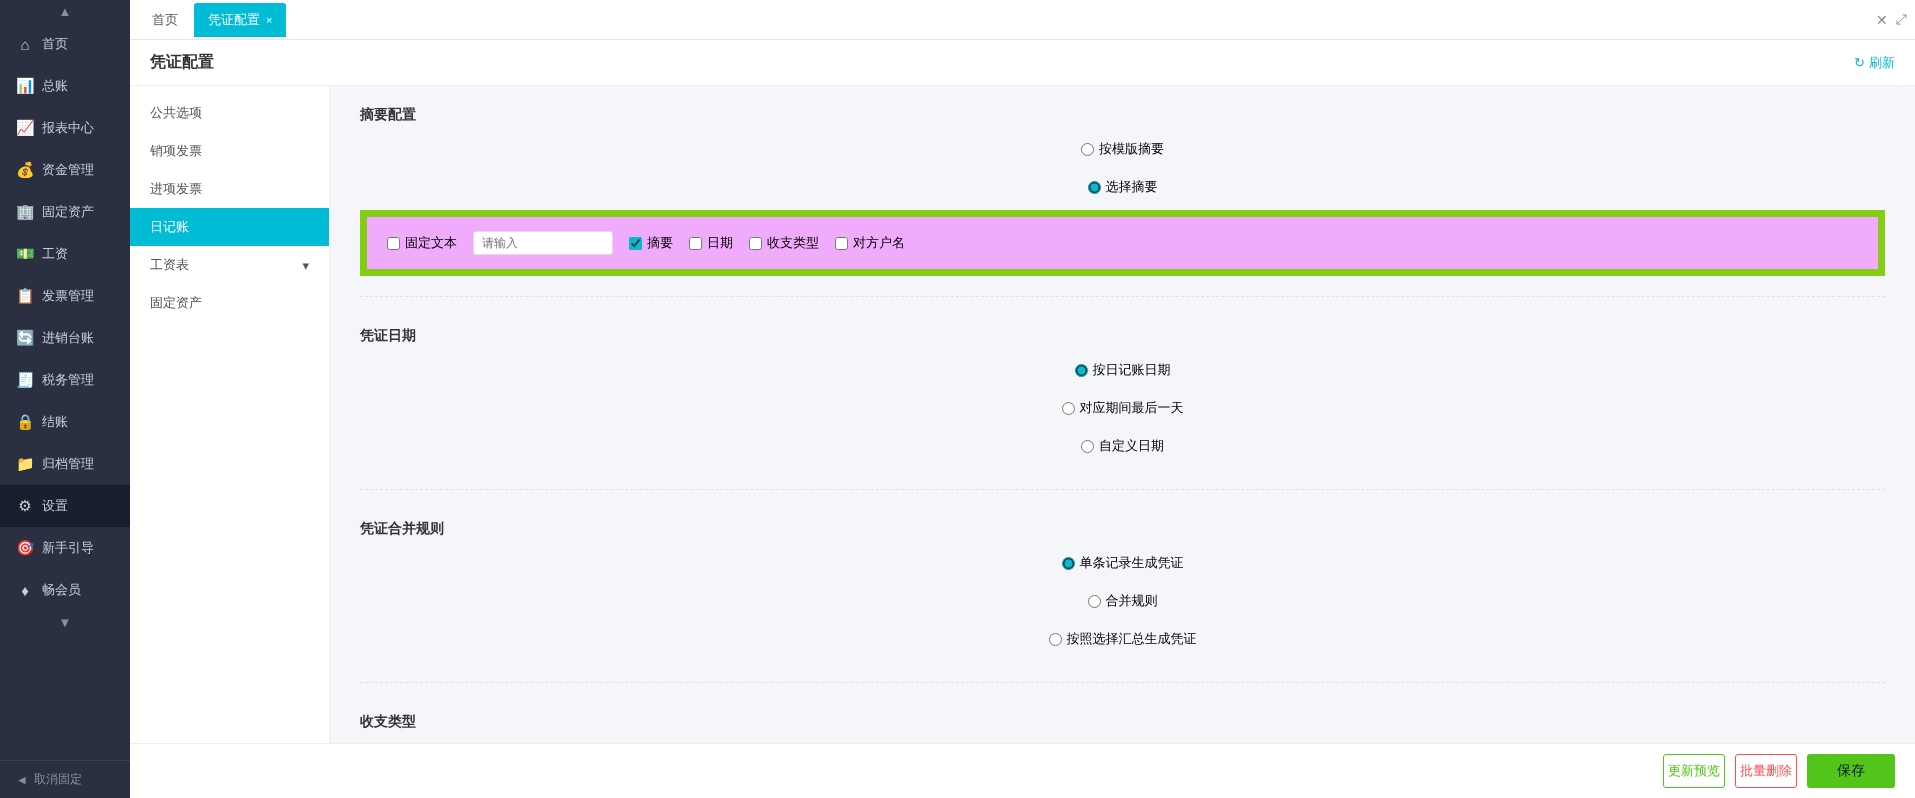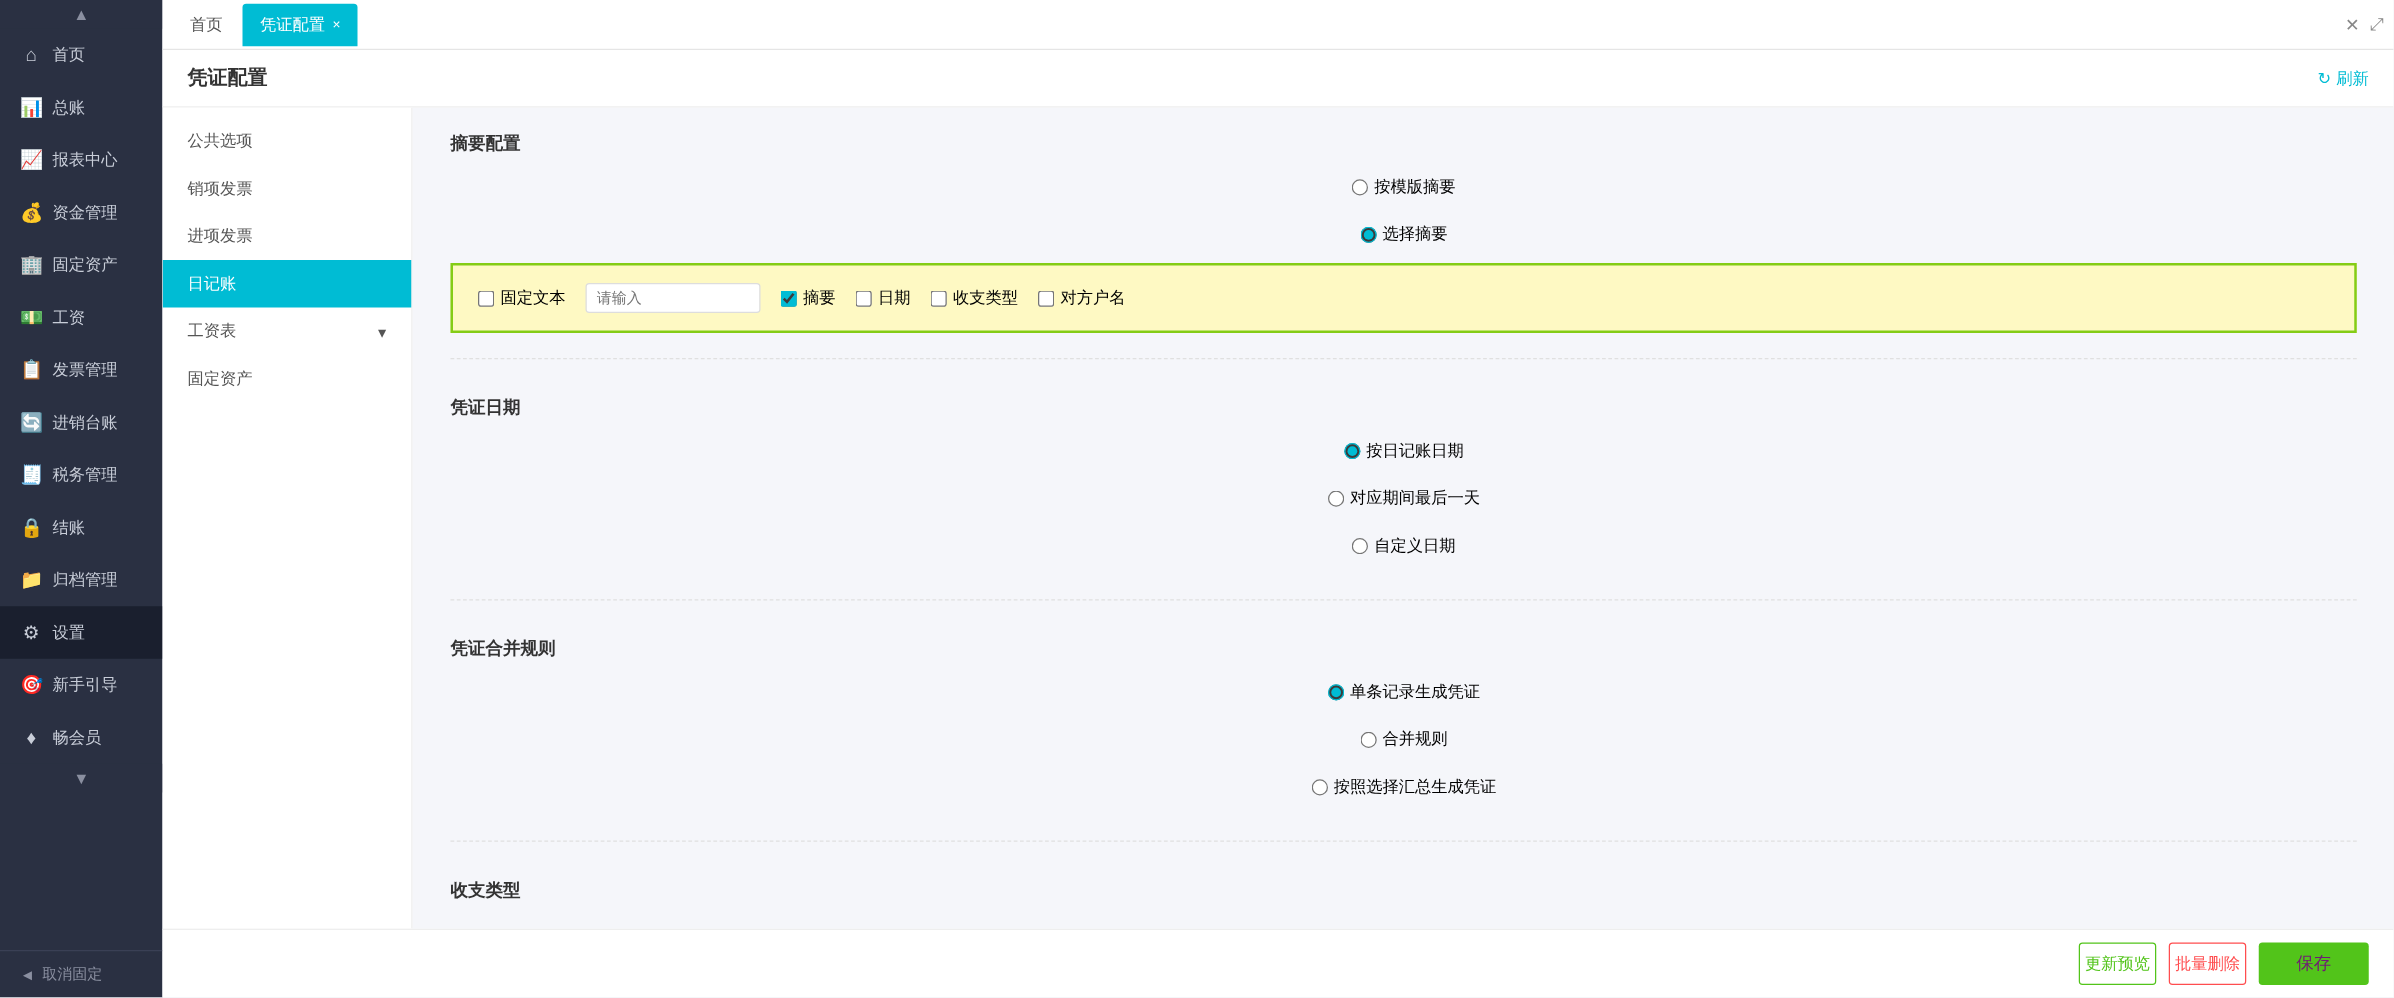--- a/index.html
+++ b/index.html
@@ -161,22 +161,22 @@
       flex-direction: column;
     }
 
     
     .radio-group { display: flex; align-items: center; gap: 20px; }
     .radio-item { display: flex; align-items: center; gap: 5px; cursor: pointer; }
     .radio-item input[type="radio"] { accent-color: #00bcd4; cursor: pointer; }
 
     
     .checkbox-group {
-      background: #fef9c3;
-      border: 2px solid #84cc16;
+      background: #f0abfc;
+      border: 7px solid #84cc16;
       padding: 14px 20px;
       display: flex;
       align-items: center;
       gap: 16px;
       flex-wrap: wrap;
       margin-top: 10px;
     }
     .checkbox-item { display: flex; align-items: center; gap: 5px; cursor: pointer; }
     .checkbox-item input[type="checkbox"] { accent-color: #00bcd4; cursor: pointer; }
     .text-input {
@@ -212,21 +212,21 @@
       border: 1px solid #52c41a;
       color: #52c41a;
     }
     .btn-outline-red {
       background: #fff;
       border: 1px solid #ff4d4f;
       color: #ff4d4f;
     }
     .btn-primary {
       background: #52c41a;
-      color: #701a75;
+      color: #0f172a;
       font-size: 14px;
       padding: 8px 30px;
     }
 
     
     .right-content::-webkit-scrollbar { width: 8px; }
     .right-content::-webkit-scrollbar-track { background: #f1f1f1; }
     .right-content::-webkit-scrollbar-thumb { background: #ccc; border-radius: 4px; }
   </style>
 </head>

